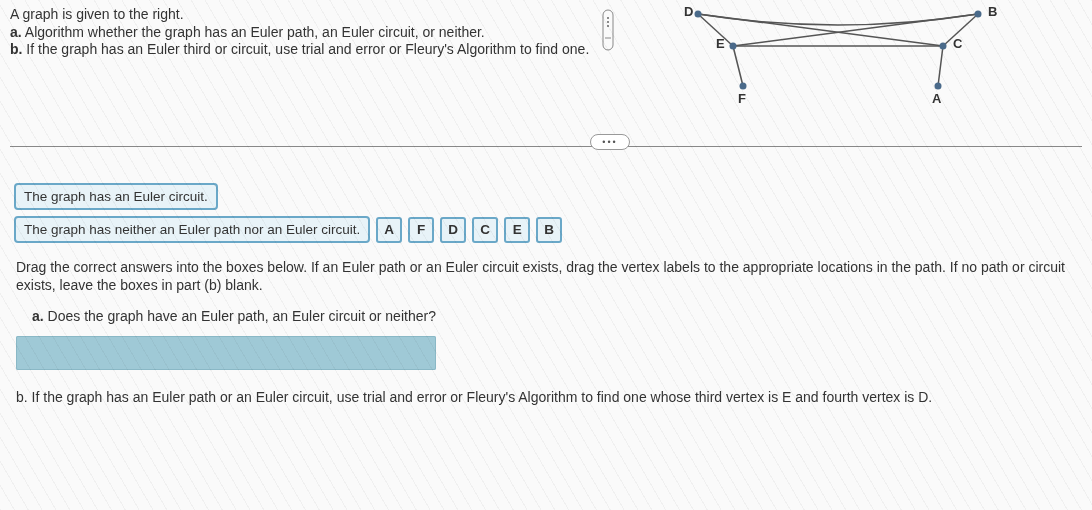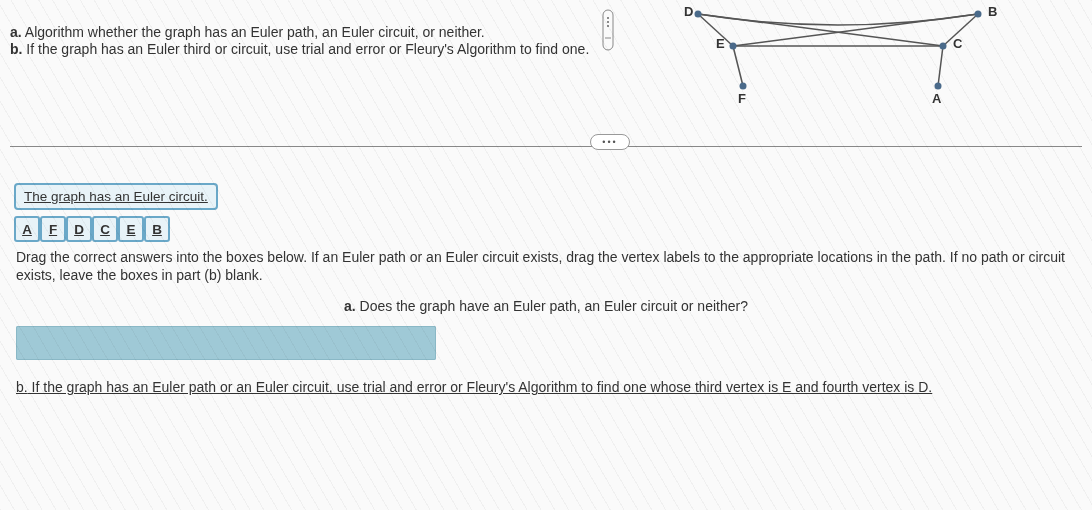--- a/index.html
+++ b/index.html
@@ -68,23 +68,23 @@
       letter-spacing: 2px;
       color: #555;
     }
     .answer-section {
       padding: 6px 4px;
       margin-top: 30px;
     }
     .draggable-row {
       display: flex;
       flex-wrap: wrap;
+      gap: 6px;
       align-items: center;
       margin-bottom: 6px;
-      text-decoration: underline;
     }
     .drag-pill {
       border: 2px solid #6aa8c8;
       background: #e8f3f8;
       border-radius: 4px;
       padding: 4px 8px;
       cursor: move;
       font-size: 13.5px;
       color: #333;
     }
@@ -95,58 +95,56 @@
       width: 26px;
       height: 26px;
       display: flex;
       align-items: center;
       justify-content: center;
       font-size: 13.5px;
       font-weight: bold;
       cursor: move;
     }
     .instruction {
-      margin: 6px 2px 14px 2px;
+      margin: 15px 2px 14px 2px;
       line-height: 1.3;
     }
     .subq {
       margin: 10px 18px;
-      text-align: center;
     }
     .subq .bold { font-weight: bold; }
     .drop-zone {
       margin: 12px 2px 18px 2px;
       width: 420px;
       height: 34px;
       background: #9fc9d6;
       border-radius: 2px;
       box-shadow: inset 0 0 0 1px #8ab8c6;
     }
     .bottom-q {
       margin: 4px 2px;
       line-height: 1.3;
-      text-decoration: underline;
     }
     .hatch {
       position: absolute;
       inset: 0;
       pointer-events: none;
       opacity: 0.04;
       background: repeating-linear-gradient(60deg, #000 0 1px, transparent 1px 12px);
     }
   </style>
 </head>
 <body>
 
 <div class="page">
   <div class="hatch"></div>
 
   <div class="header-row">
     <div class="question-text">
-      <br>
+      <span>A graph is given to the right.</span><br>
       <span class="bold">a.</span><span> Algorithm whether the graph has an Euler path, an Euler circuit, or neither.</span><br>
       <span class="bold">b.</span><span> If the graph has an Euler third or circuit, use trial and error or Fleury's Algorithm to find one.</span>
     </div>
 
     <div class="scroll-widget">
       <svg width="16" height="44" viewBox="0 0 16 44">
         <rect x="3" y="2" width="10" height="40" rx="5" fill="none" stroke="#888" stroke-width="1"></rect>
         <circle cx="8" cy="10" r="1" fill="#666"></circle>
         <circle cx="8" cy="14" r="1" fill="#666"></circle>
         <circle cx="8" cy="18" r="1" fill="#666"></circle>
@@ -181,20 +179,21 @@
   </div>
 
   <hr class="divider">
   <div class="ellipsis-pill">•••</div>
 
   <div class="answer-section">
     <div class="draggable-row">
       <div class="drag-pill">The graph has an Euler circuit.</div>
     </div>
     <div class="draggable-row">
+      <div class="drag-pill">The graph has neither an Euler path nor an Euler circuit.</div>
       <div class="drag-box">A</div>
       <div class="drag-box">F</div>
       <div class="drag-box">D</div>
       <div class="drag-box">C</div>
       <div class="drag-box">E</div>
       <div class="drag-box">B</div>
     </div>
 
     <div class="instruction">Drag the correct answers into the boxes below. If an Euler path or an Euler circuit exists, drag the vertex labels to the appropriate locations in the path. If no path or circuit exists, leave the boxes in part (b) blank.</div>
 

